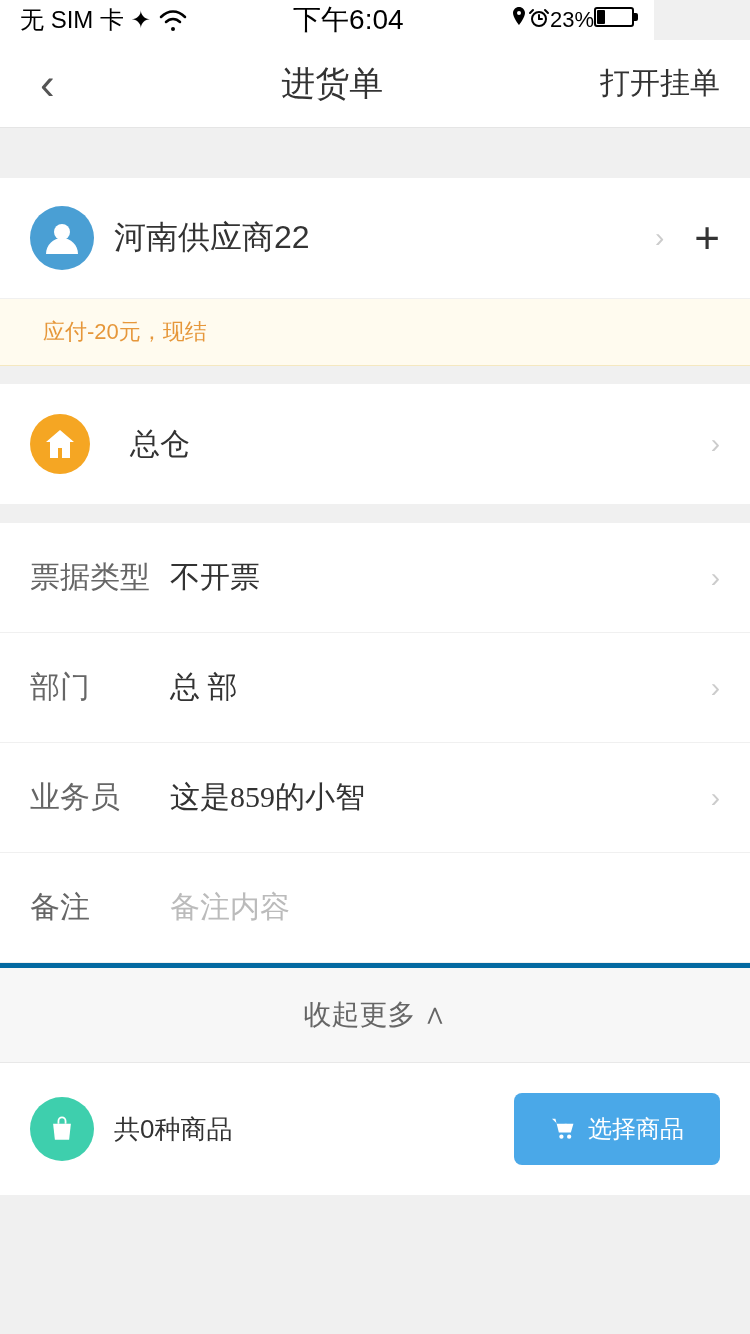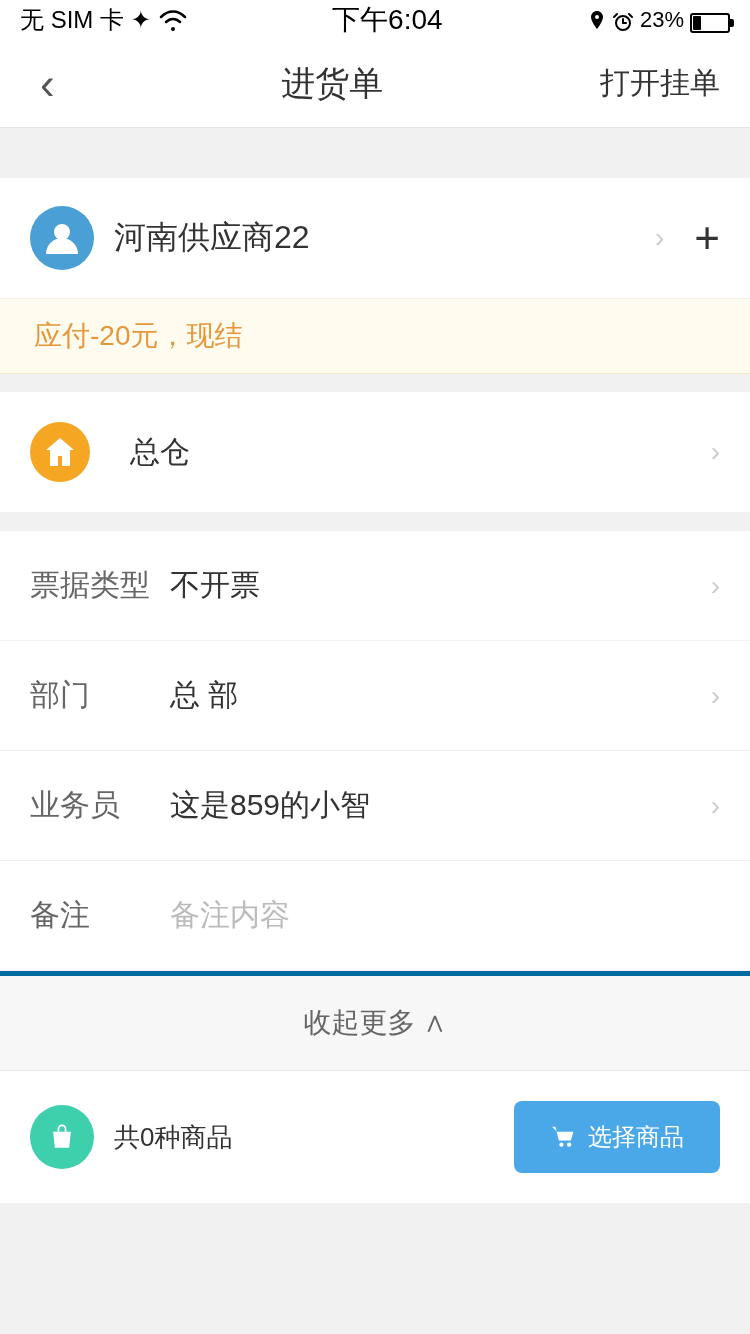--- a/index.html
+++ b/index.html
@@ -7,33 +7,33 @@
     body {
       width: 750px;
       min-height: 1334px;
       background: #f0f0f0;
       font-family: -apple-system, "PingFang SC", "Helvetica Neue", sans-serif;
       font-size: 28px;
     }
 
     
     .status-bar {
-      width: 750px;
+      width: 654px;
       height: 40px;
       background: #fff;
       display: flex;
       align-items: center;
       justify-content: space-between;
       padding: 0 20px;
       font-size: 24px;
       color: #000;
     }
     .status-left { display: flex; align-items: center; gap: 8px; }
     .status-center { font-weight: 500; font-size: 28px; }
-    .status-right { display: flex; align-items: flex-end; gap: 6px; font-size: 22px; }
+    .status-right { display: flex; align-items: flex-start; font-size: 22px; }
     .battery-icon {
       display: inline-block;
       width: 40px;
       height: 20px;
       border: 2px solid #000;
       border-radius: 3px;
       position: relative;
     }
     .battery-icon::after {
       content: '';
@@ -129,22 +129,22 @@
     .supplier-add {
       font-size: 44px;
       color: #333;
       line-height: 1;
       cursor: pointer;
     }
 
     
     .notice-banner {
       background: #fffbef;
-      padding: 18px 34px;
-      font-size: 28px;
+      padding: 18px 43px;
+      font-size: 22px;
       color: #e6973a;
       border-bottom: 1px solid #f5e8c0;
     }
 
     
     .form-section {
       background: #4c1d95;
       margin-top: 0;
     }
     .form-row {
@@ -170,20 +170,21 @@
     .form-label {
       font-size: 30px;
       color: #666;
       min-width: 120px;
     }
     .form-value {
       flex: 1;
       font-size: 30px;
       color: #333;
       padding-left: 20px;
+      font-family: Liberation Serif, serif;
     }
     .form-value.placeholder {
       color: #bbb;
     }
     .form-chevron {
       font-size: 28px;
       color: #ccc;
     }
 
     

